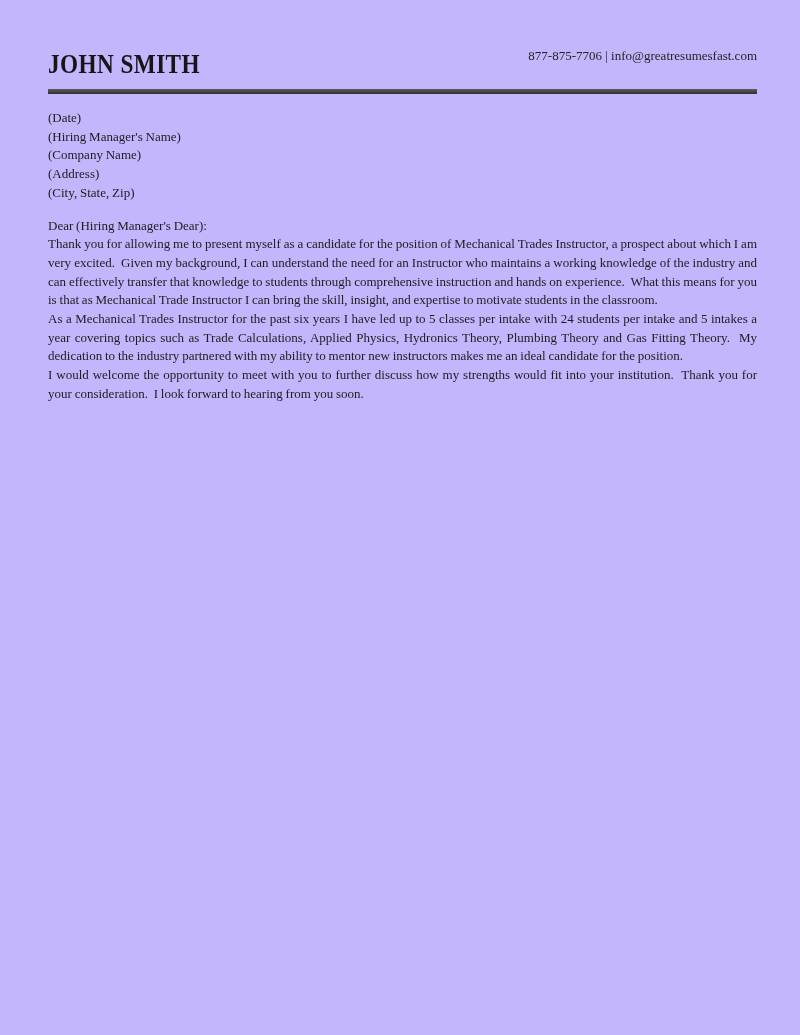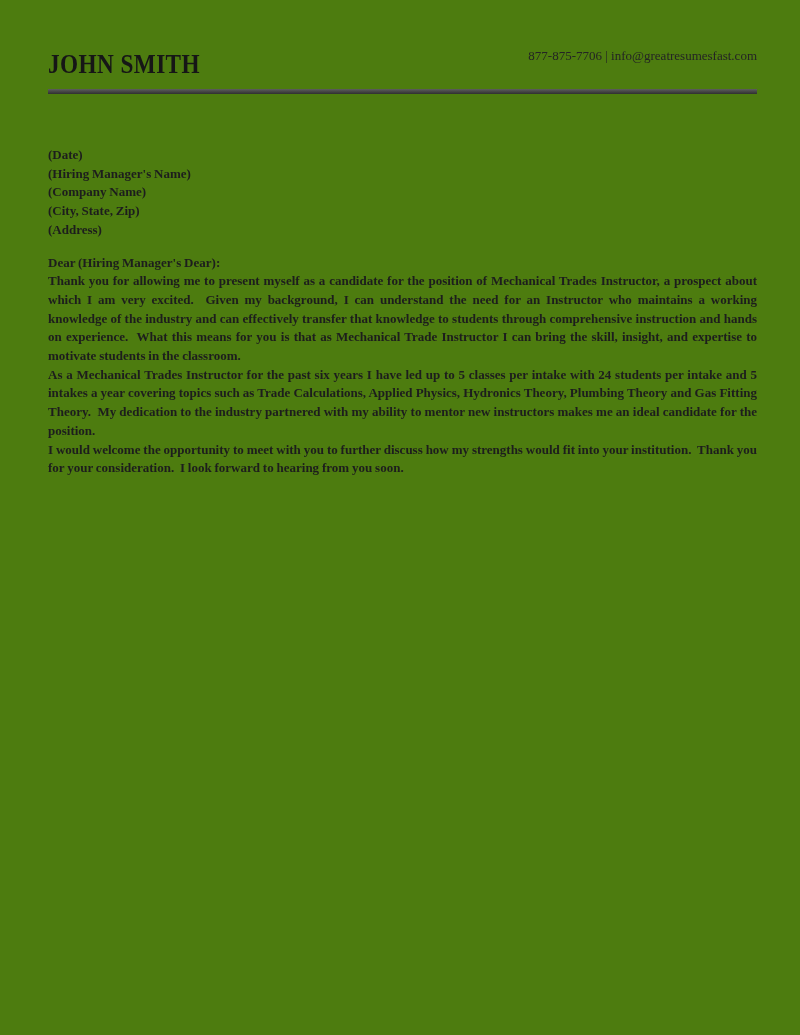--- a/index.html
+++ b/index.html
@@ -1,20 +1,20 @@
 <!DOCTYPE html>
 <html><head>
 <meta charset="utf-8">
 <style>
   html, body { margin: 0; padding: 0; background: #ffffff; }
   .page {
     position: relative;
     width: 800px;
     height: 1035px;
-    background: #4d7c0f;
+    background: #c4b5fd;
     box-sizing: border-box;
     padding: 48px 43px 0 48px;
     font-family: "Liberation Serif", "DejaVu Serif", serif;
     color: #1d1d1d;
     overflow: hidden;
   }
   .header {
     display: flex;
     justify-content: space-between;
     align-items: flex-end;
@@ -35,25 +35,24 @@
     color: #242424;
     white-space: nowrap;
     margin-bottom: 16px;
   }
   .rule {
     height: 5px;
     margin-top: 9px;
     background: linear-gradient(#5d5d5d, #303030);
   }
   .body {
-    margin-top: 52px;
+    margin-top: 15px;
     font-size: 13px;
     line-height: 18.7px;
     word-spacing: -0.4px;
-    font-weight: bold;
   }
   .body p { margin: 0; }
   .date { margin-bottom: 18.7px; }
   .recipient-block { margin-bottom: 14px; }
   .salutation { margin-bottom: 17px; }
   .para {
     text-align: justify;
     margin-bottom: 14.5px;
   }
   .closing { margin-bottom: 0; }
@@ -71,22 +70,22 @@
 
   <div class="rule"></div>
 
   <main class="body">
 
     <p class="date">(Date)</p>
 
     <div class="recipient-block">
       <p>(Hiring Manager's Name)</p>
       <p>(Company Name)</p>
+      <p>(Address)</p>
       <p>(City, State, Zip)</p>
-      <p>(Address)</p>
     </div>
 
     <p class="salutation">Dear (Hiring Manager's Dear):</p>
 
     <p class="para">Thank you for allowing me to present myself as a candidate for the position of Mechanical Trades Instructor, a prospect about which I am very excited.&nbsp; Given my background, I can understand the need for an Instructor who maintains a working knowledge of the industry and can effectively transfer that knowledge to students through comprehensive instruction and hands on experience.&nbsp; What this means for you is that as Mechanical Trade Instructor I can bring the skill, insight, and expertise to motivate students in the classroom.</p>
 
     <p class="para">As a Mechanical Trades Instructor for the past six years I have led up to 5 classes per intake with 24 students per intake and 5 intakes a year covering topics such as Trade Calculations, Applied Physics, Hydronics Theory, Plumbing Theory and Gas Fitting Theory.&nbsp; My dedication to the industry partnered with my ability to mentor new instructors makes me an ideal candidate for the position.</p>
 
     <p class="para">I would welcome the opportunity to meet with you to further discuss how my strengths would fit into your institution.&nbsp; Thank you for your consideration.&nbsp; I look forward to hearing from you soon.</p>
 

